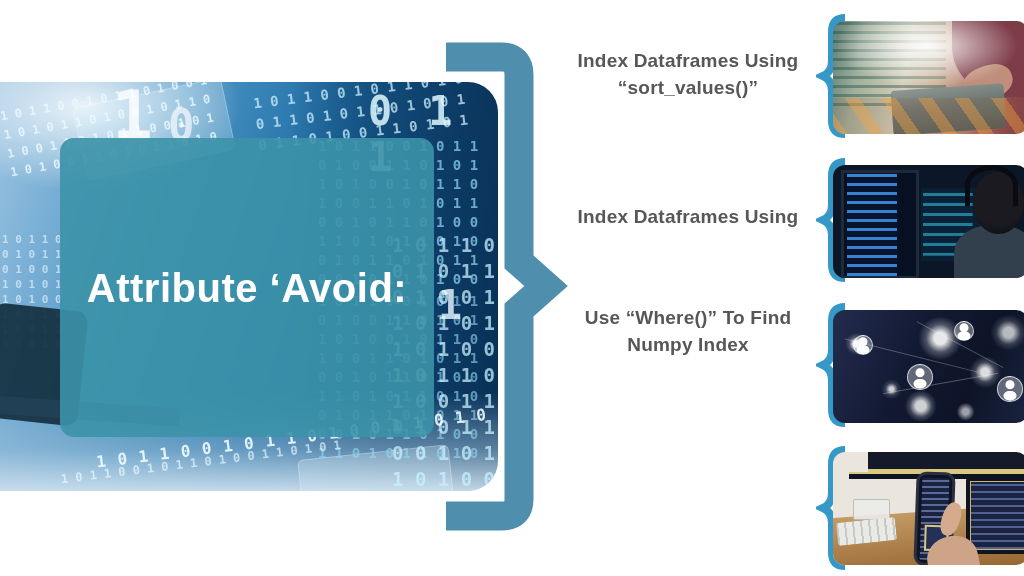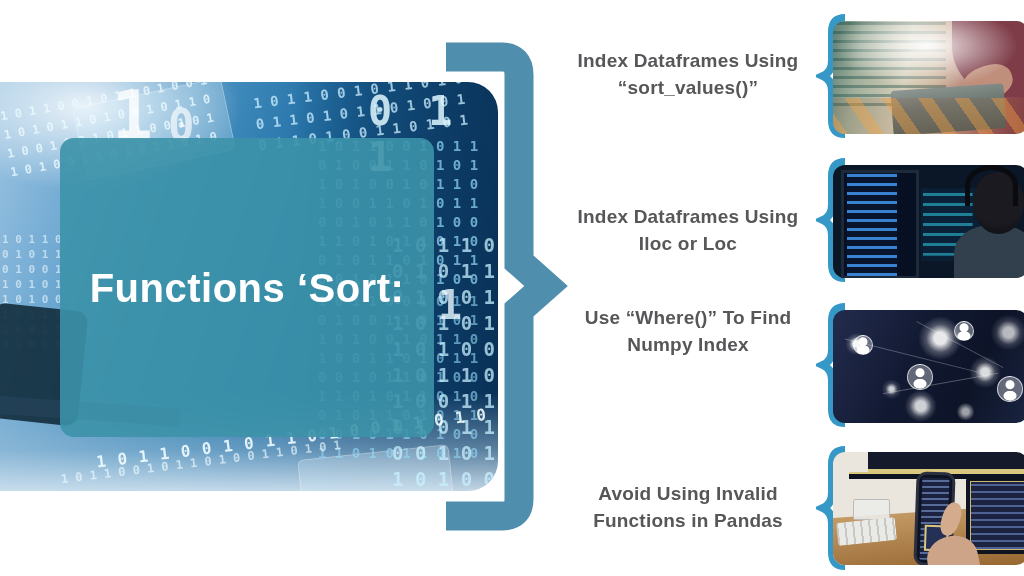--- a/index.html
+++ b/index.html
@@ -132,21 +132,21 @@
     <span class="bin bin-e2">1 0 1 1 0 0 1 0 1 1 0 1 0 0 1 1 0 1 0 1</span>
     <span class="glyph glyph-one-big">1</span>
     <span class="glyph glyph-zero-big">0</span>
     <span class="glyph glyph-o11">0 1 1</span>
     <span class="glyph glyph-one-mid">1</span>
     <div class="ph-sil"></div>
     <div class="ph-desk"></div>
   </div>
 
   <div class="abs title-box">
-    <div class="title-line">Functions ‘Sort:</div>
+    <div class="title-line">Attribute ‘Avoid:</div>
   </div>
 
   <svg class="abs big-brace" viewBox="0 0 150 515">
     <path d="M 21,27 H 77 Q 94,27 94,45 V 232 L 121,256 L 94,280 V 469 Q 94,486 77,486 H 21" fill="none" stroke="#4f8ead" stroke-width="29" stroke-linejoin="miter" stroke-miterlimit="10"></path>
   </svg>
 
   <div class="abs item-text it1">
     <div>Index Dataframes Using</div>
     <div>“sort_values()”</div>
   </div>
@@ -157,21 +157,20 @@
     <div class="t1-code"></div>
     <div class="t1-sleeve"></div>
     <div class="t1-hand"></div>
     <div class="t1-laptop"></div>
     <div class="t1-warm"></div>
     <div class="t1-flare"></div>
   </div>
 
   <div class="abs item-text it2">
     <div>Index Dataframes Using</div>
-    <div>Iloc or Loc</div>
   </div>
   <svg class="abs bracket br2" viewBox="0 0 36 124">
     <path d="M 29,4 Q 16,4 16,18 L 16,47 Q 16,58 7,62 Q 16,66 16,77 L 16,106 Q 16,120 29,120" fill="none" stroke="#3598c6" stroke-width="8"></path>
   </svg>
   <div class="abs thumb th2">
     <div class="t2-screen1"></div>
     <div class="t2-screen2"></div>
     <div class="t2-body"></div>
     <div class="t2-head"></div>
     <div class="t2-phones"></div>
@@ -188,24 +187,20 @@
     <div class="t3-dots"></div>
     <div class="t3-line t3-l1"></div>
     <div class="t3-line t3-l2"></div>
     <div class="t3-line t3-l3"></div>
     <div class="avatar av1"></div>
     <div class="avatar av2"></div>
     <div class="avatar av3"></div>
     <div class="avatar av4"></div>
   </div>
 
-  <div class="abs item-text it4">
-    <div>Avoid Using Invalid</div>
-    <div>Functions in Pandas</div>
-  </div>
   <svg class="abs bracket br4" viewBox="0 0 36 124">
     <path d="M 29,4 Q 16,4 16,18 L 16,47 Q 16,58 7,62 Q 16,66 16,77 L 16,106 Q 16,120 29,120" fill="none" stroke="#3598c6" stroke-width="8"></path>
   </svg>
   <div class="abs thumb th4">
     <div class="t4-backscreen"></div>
     <div class="t4-goldline"></div>
     <div class="t4-desk"></div>
     <div class="t4-box"></div>
     <div class="t4-keyboard"></div>
     <div class="t4-monitor">

